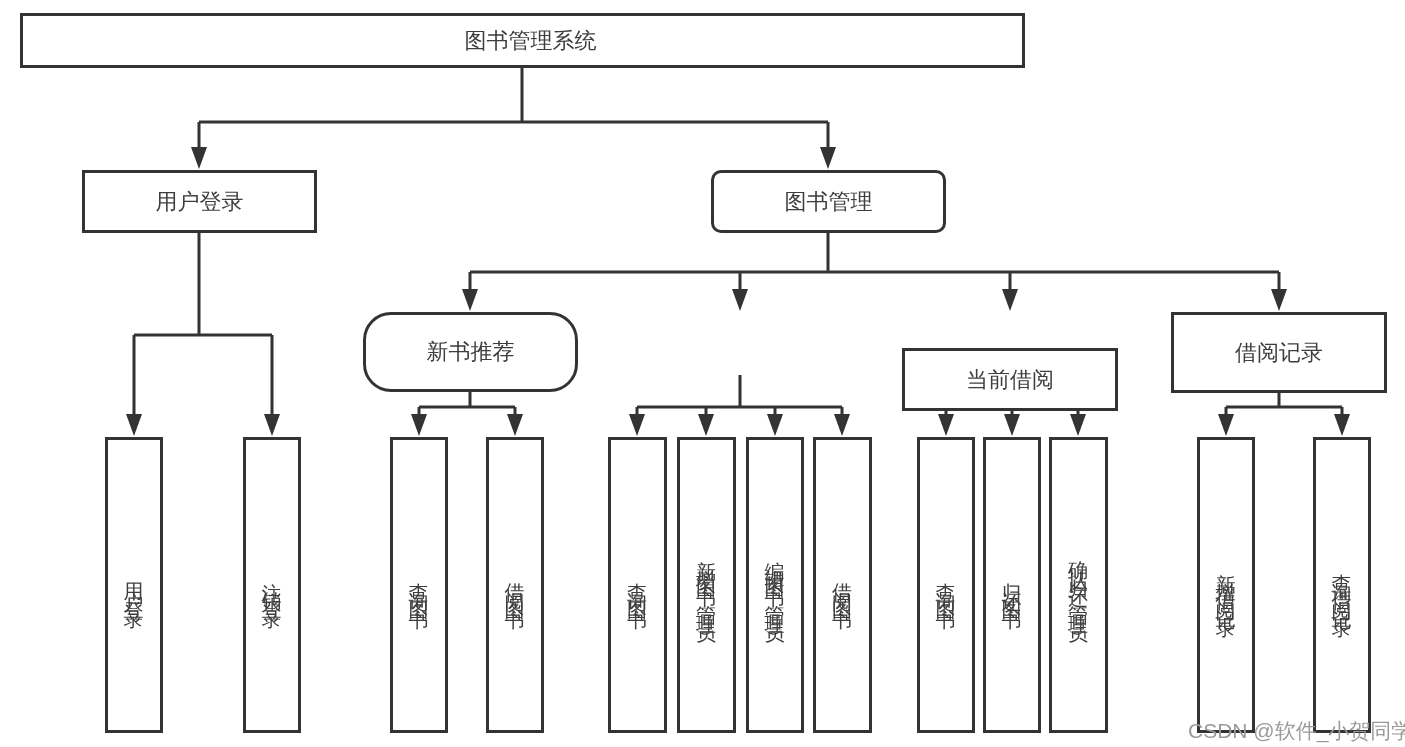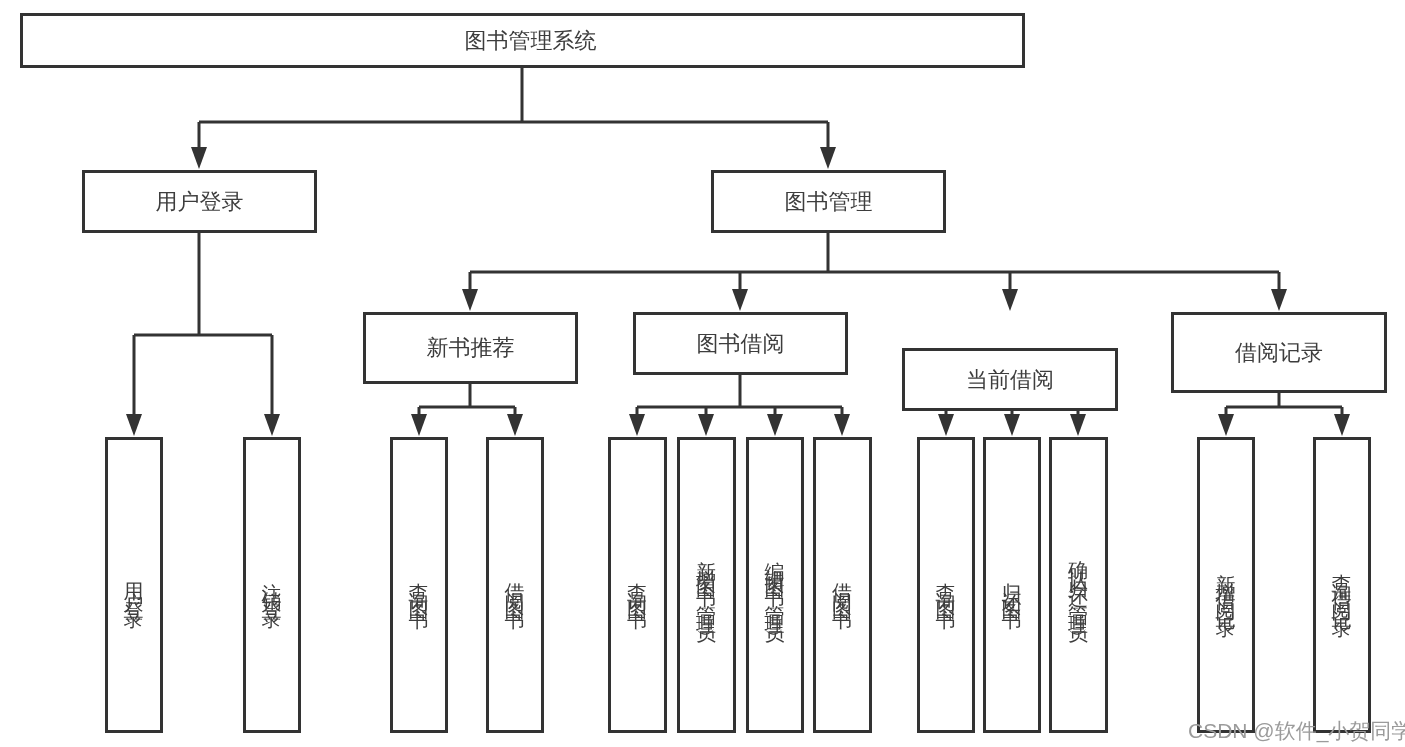--- a/index.html
+++ b/index.html
@@ -109,29 +109,26 @@
     </g>
   </svg>
 
   <div class="box" style="left:20px; top:13px; width:1005px; height:55px;padding-left:16px;">
     <span>图书管理系统</span>
   </div>
 
   <div class="box" style="left:82px; top:170px; width:235px; height:63px;">
     <span>用户登录</span>
   </div>
-  <div class="box" style="left:711px; top:170px; width:235px; height:63px;">
+  <div class="box" style="left:711px; top:170px; width:235px; height:63px;border-radius:10px;">
     <span>图书管理</span>
   </div>
 
-  <div class="box" style="left:363px; top:312px; width:215px; height:72px;">
+  <div class="box" style="left:363px; top:312px; width:215px; height:80px;border-radius:28px;">
     <span>新书推荐</span>
-  </div>
-  <div class="box" style="left:633px; top:312px; width:215px; height:63px;">
-    <span>图书借阅</span>
   </div>
   <div class="box" style="left:902px; top:312px; width:216px; height:63px;margin-top:36px;">
     <span>当前借阅</span>
   </div>
   <div class="box" style="left:1171px; top:312px; width:216px; height:81px;">
     <span>借阅记录</span>
   </div>
 
   <div class="box leaf" style="left:105px; top:437px; width:58px; height:296px;">
     <span>用户登录</span>

